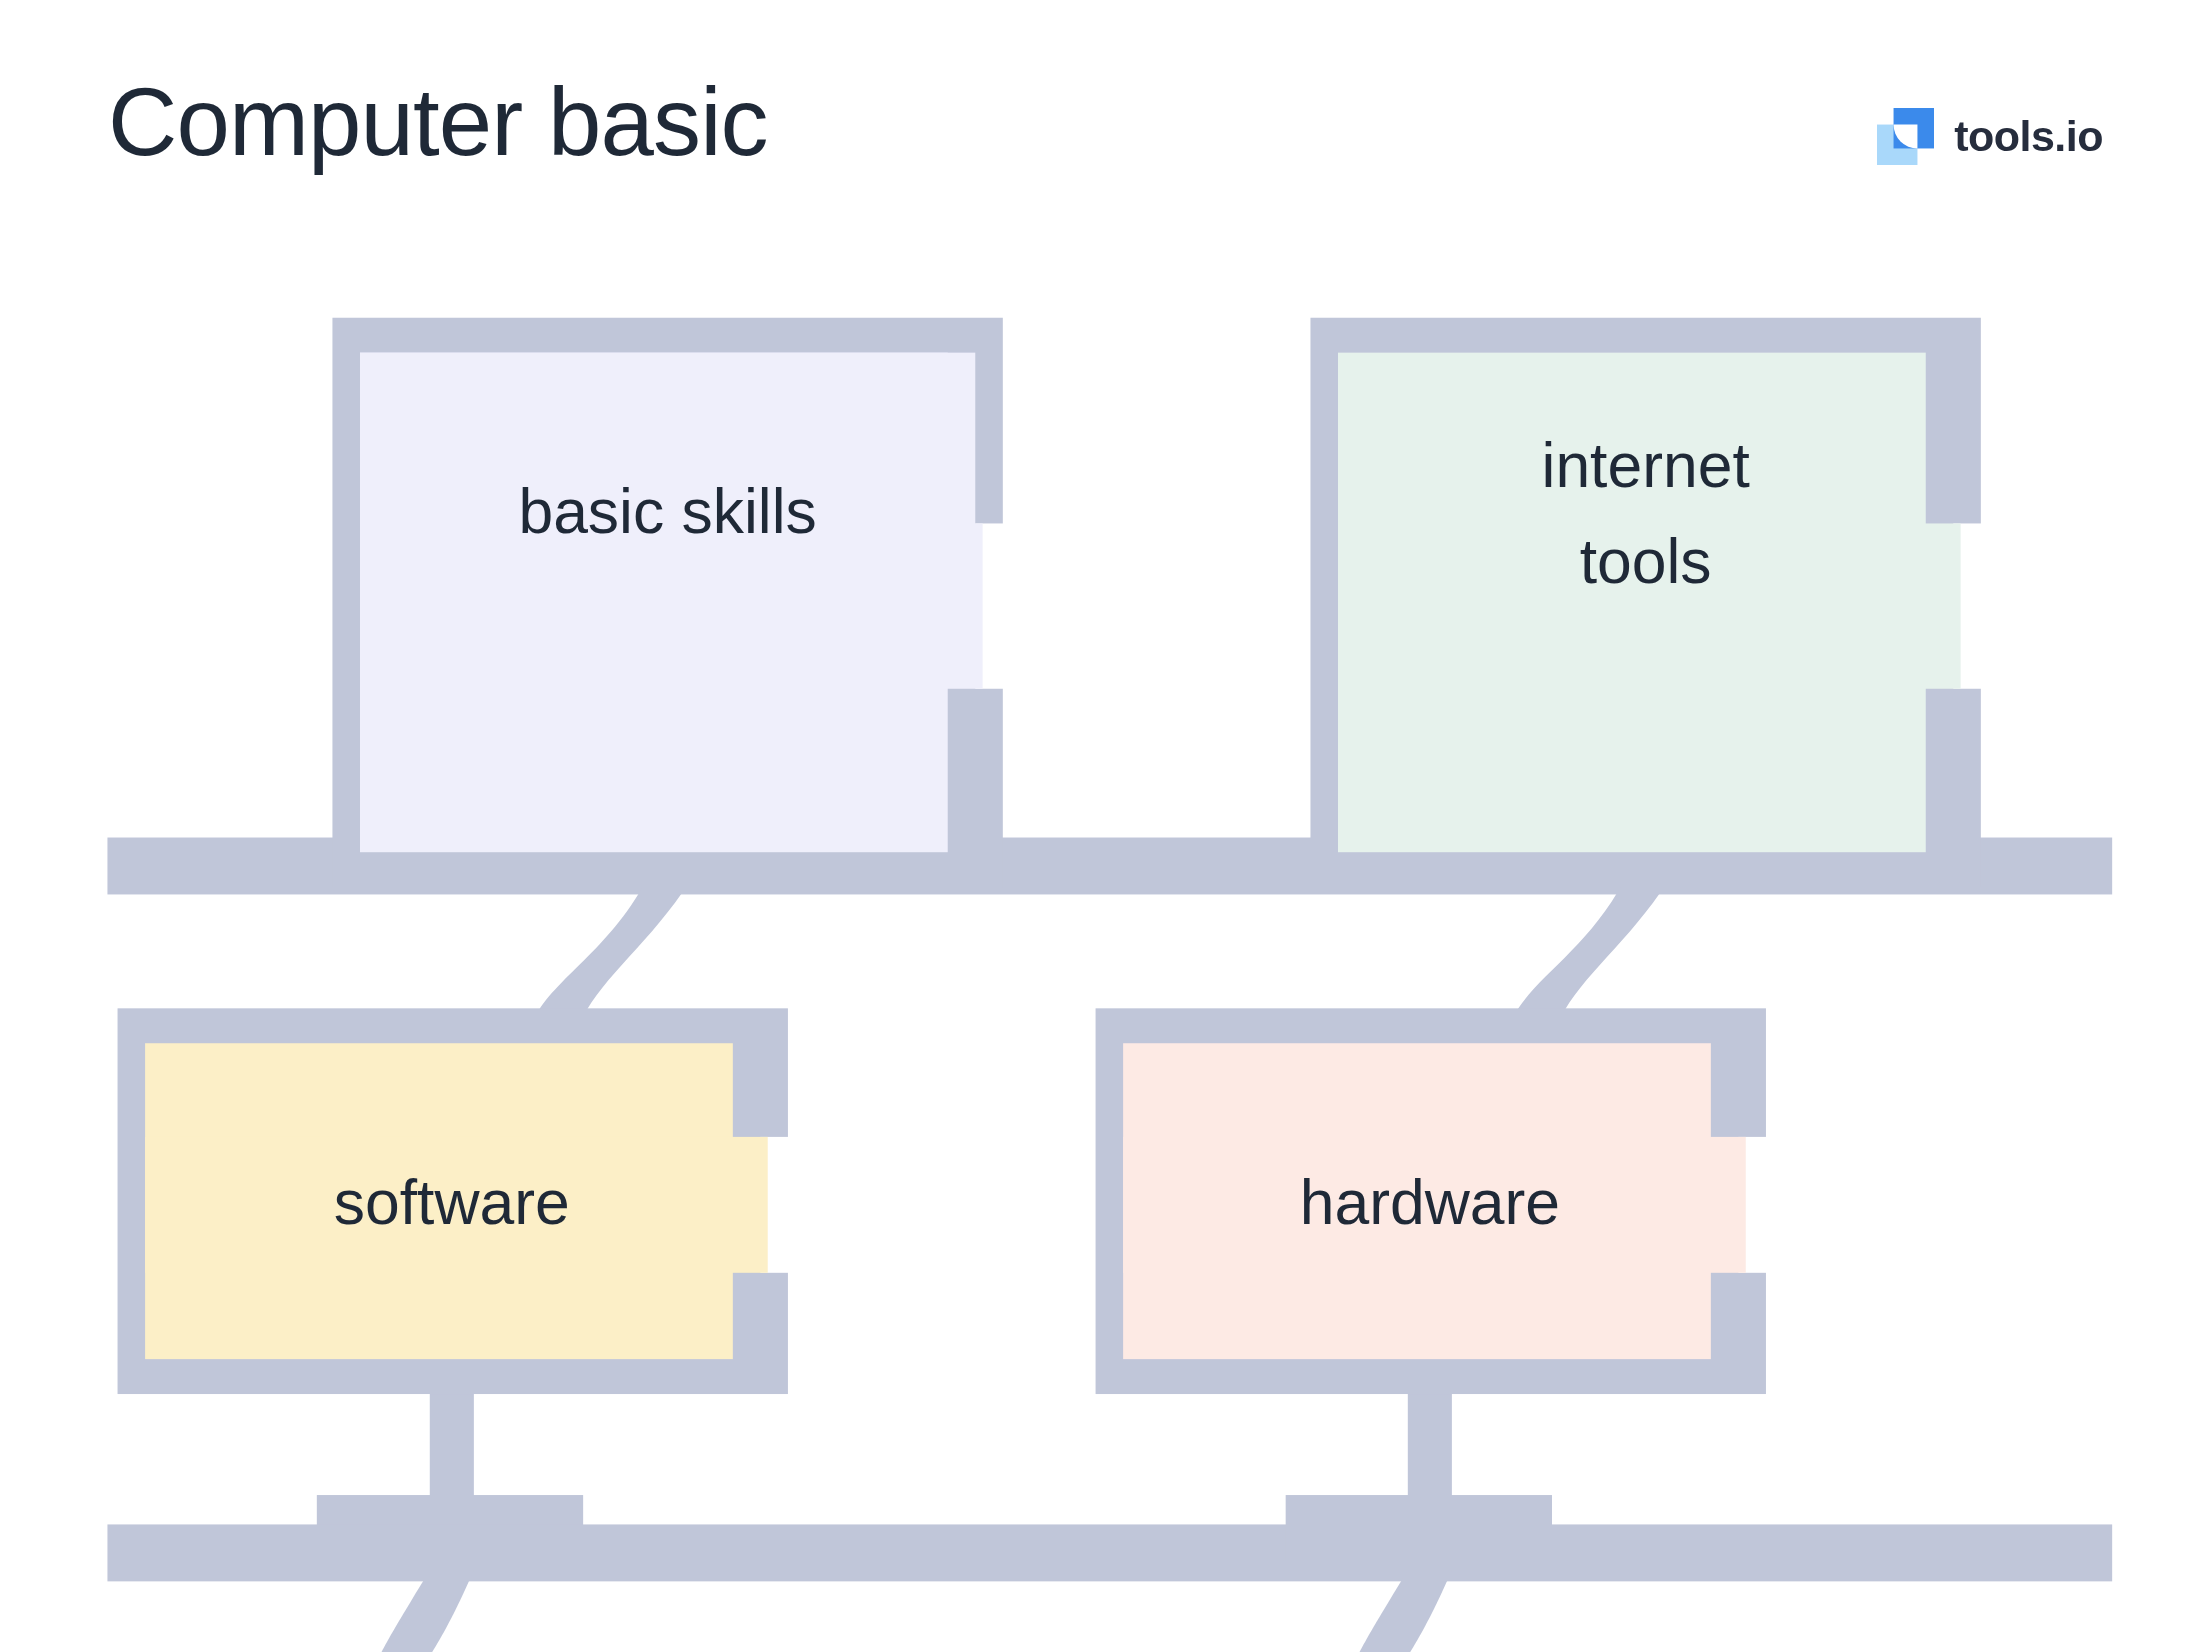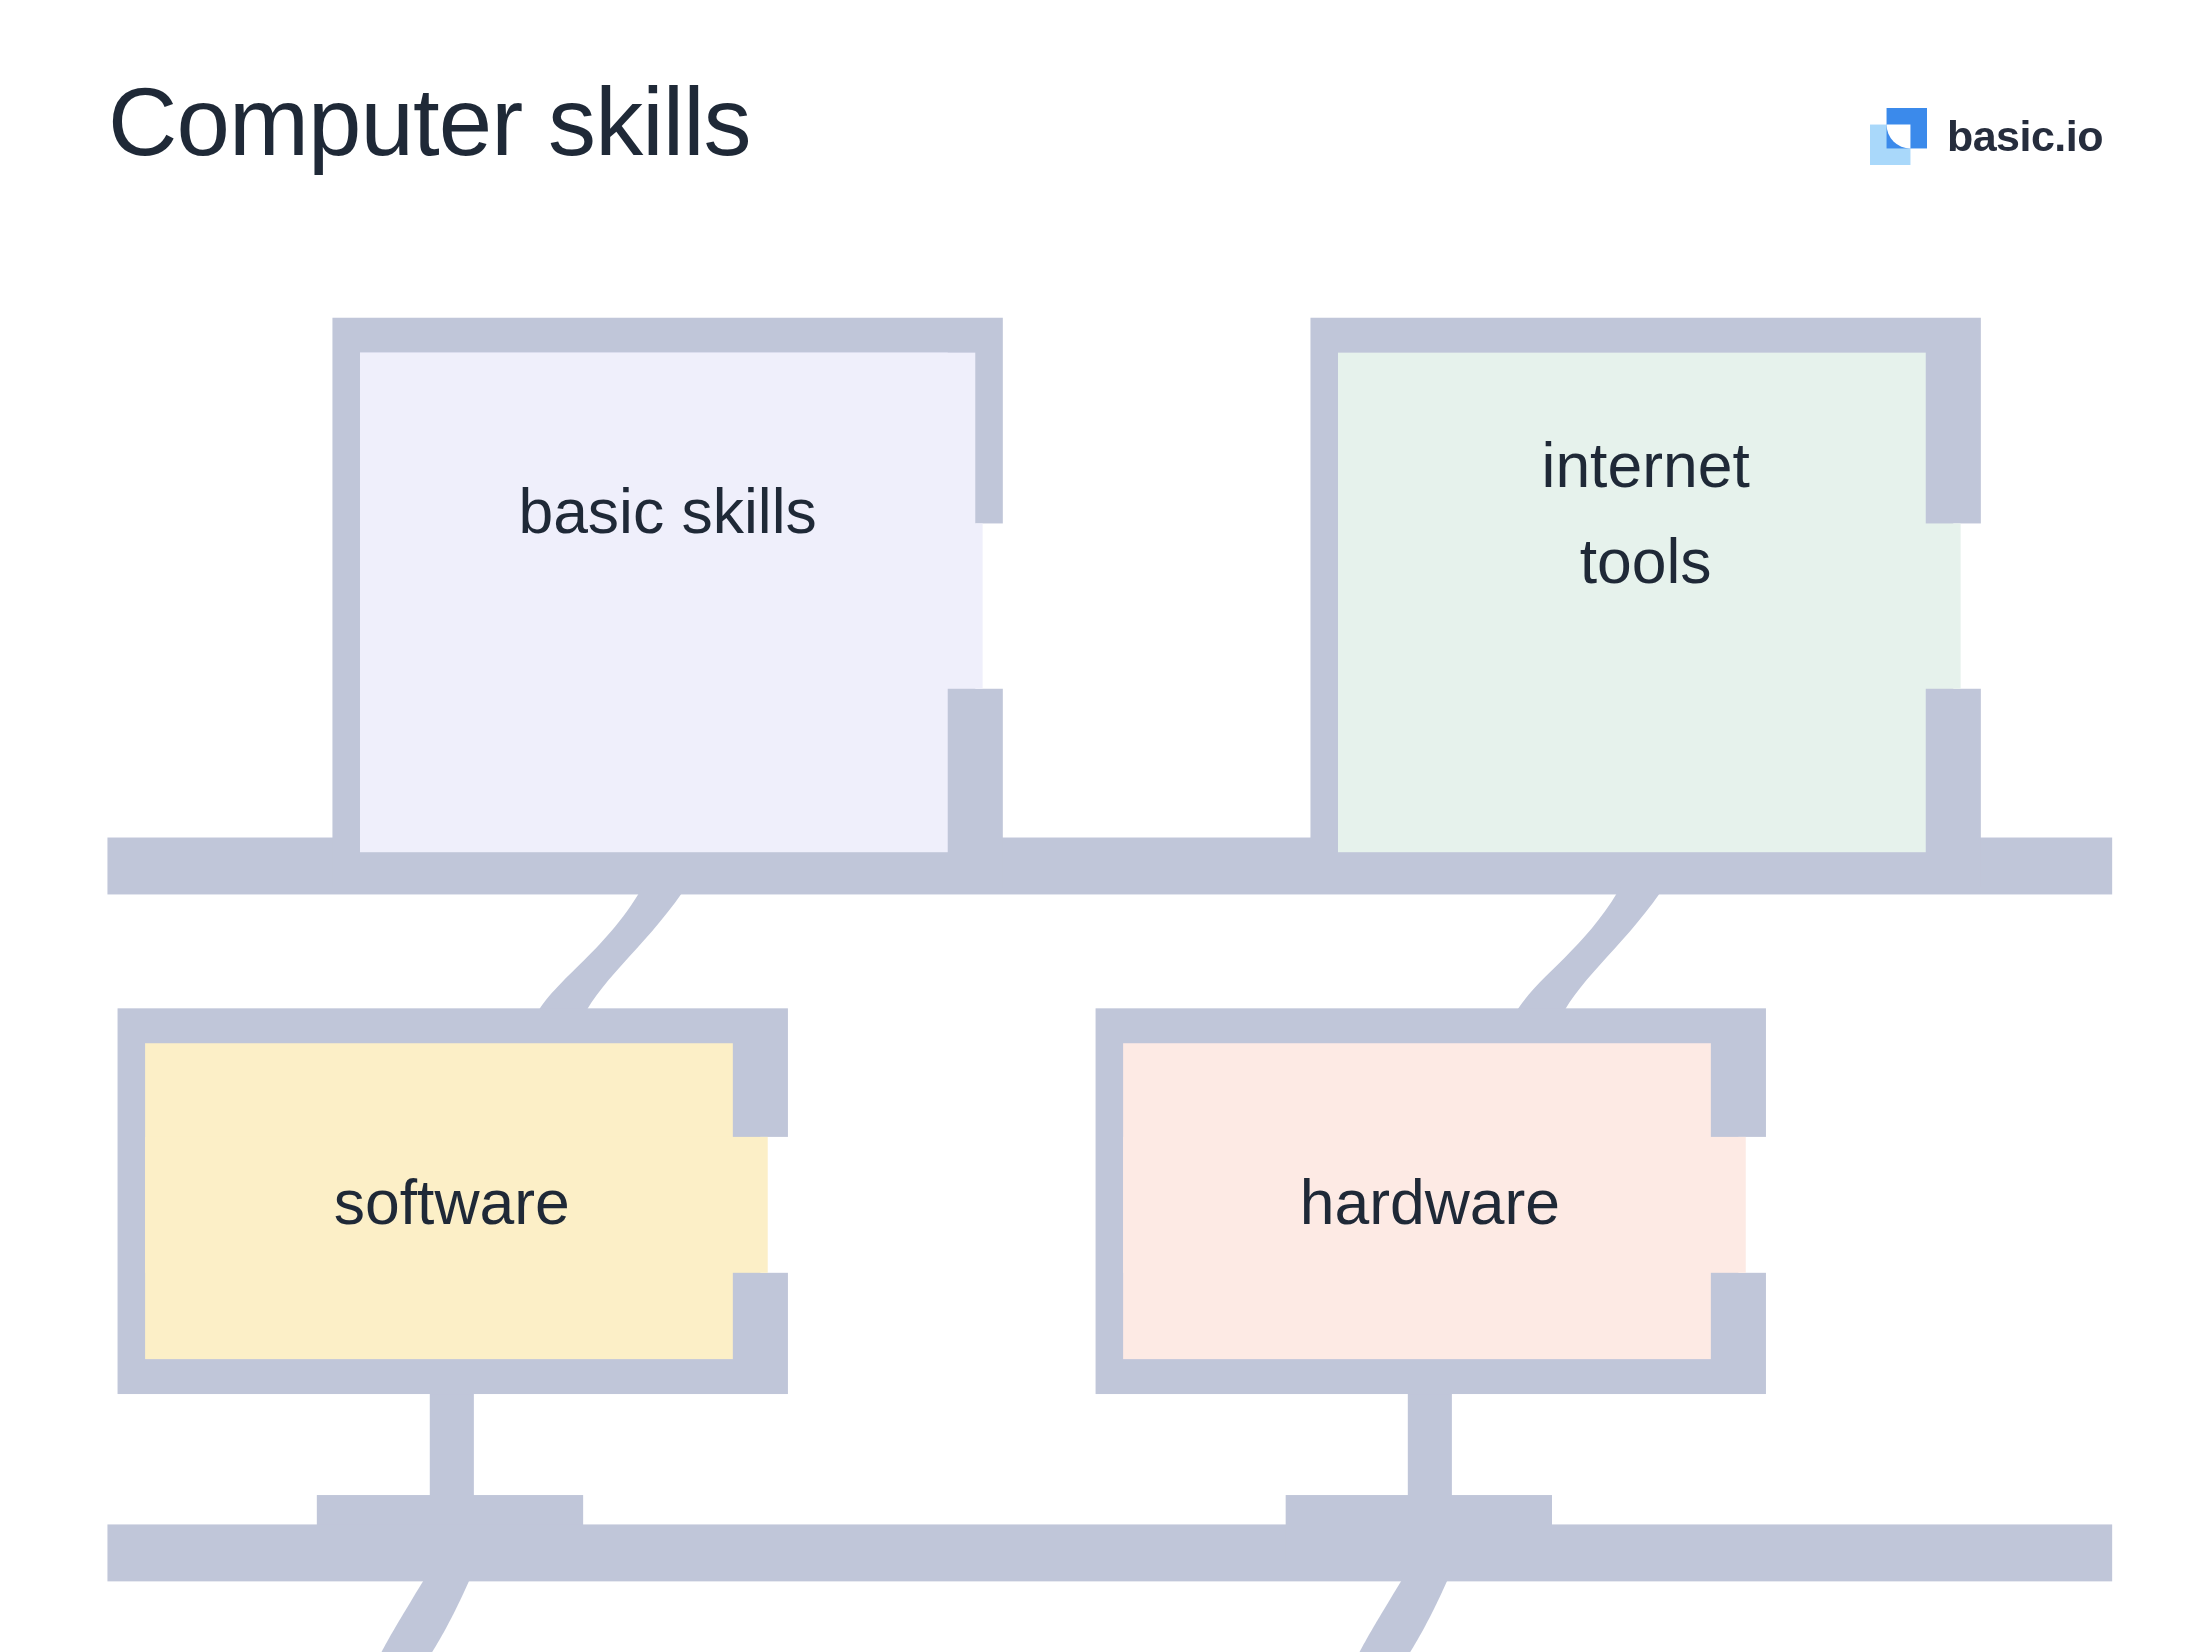--- a/index.html
+++ b/index.html
@@ -38,32 +38,32 @@
     font-size:68px;
     fill:#1f2937;
     text-anchor:middle;
   }
 </style>
 </head>
 <body>
 
 <div id="canvas">
 
-  <div id="page-title">Computer skills</div>
+  <div id="page-title">Computer basic</div>
 
   <div id="brand">
     <span id="brand-logo">
       <svg width="57" height="57" viewBox="0 0 62 62" aria-hidden="true">
         <rect x="0" y="18" width="44" height="44" fill="#A9D8FA"></rect>
         <path d="M18 18 A26 26 0 0 0 44 44 L44 18 Z" fill="#ffffff"></path>
         <rect x="18" y="0" width="44" height="44" fill="#3B8AEB"></rect>
         <path d="M18 18 A26 26 0 0 0 44 44 L44 18 Z" fill="#ffffff"></path>
       </svg>
     </span>
-    <span id="brand-name">basic.io</span>
+    <span id="brand-name">tools.io</span>
   </div>
 
   <svg id="diagram" viewBox="0 0 2400 1800">
 
     <g fill="#C0C6D9">
 
       <rect x="703" y="760" width="48" height="152"></rect>
 
       <rect x="585" y="880" width="290" height="72"></rect>
 

